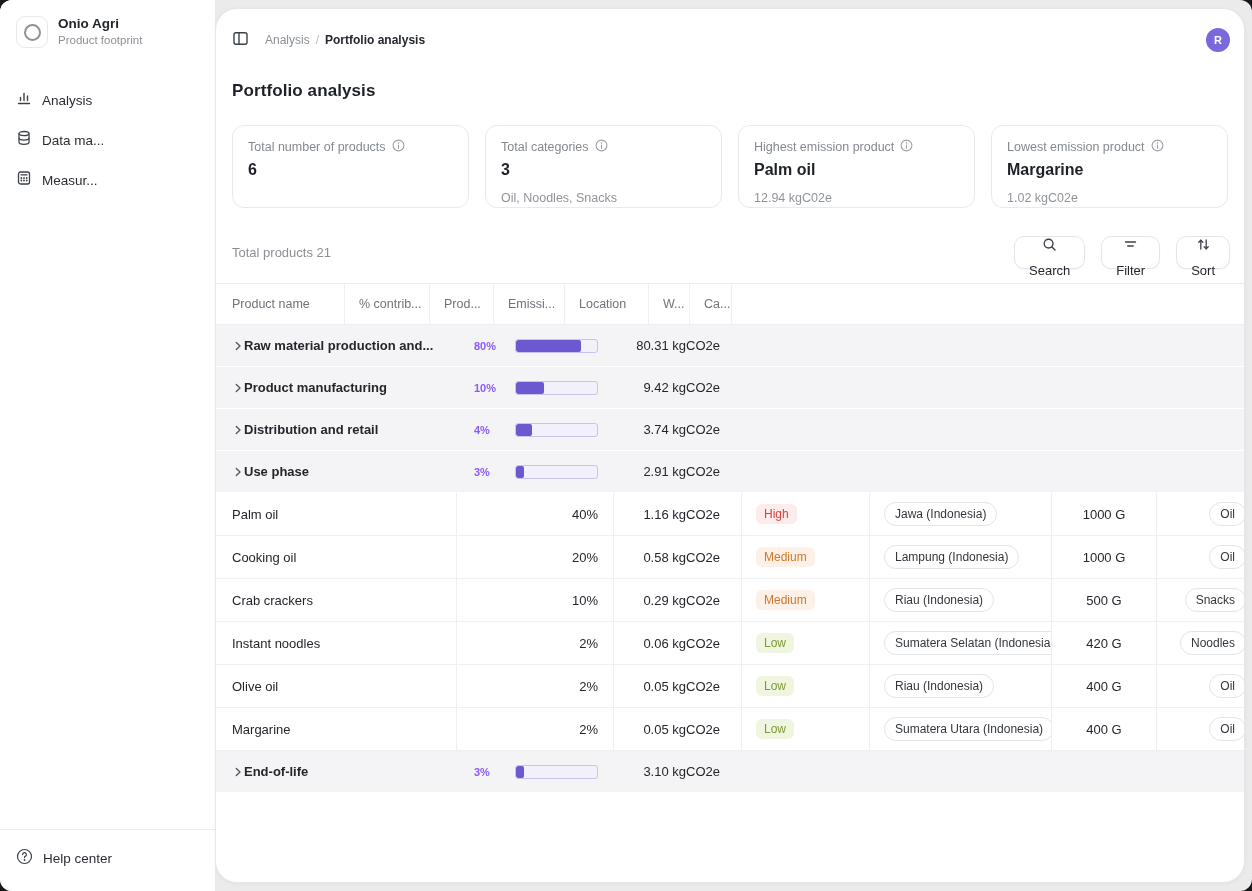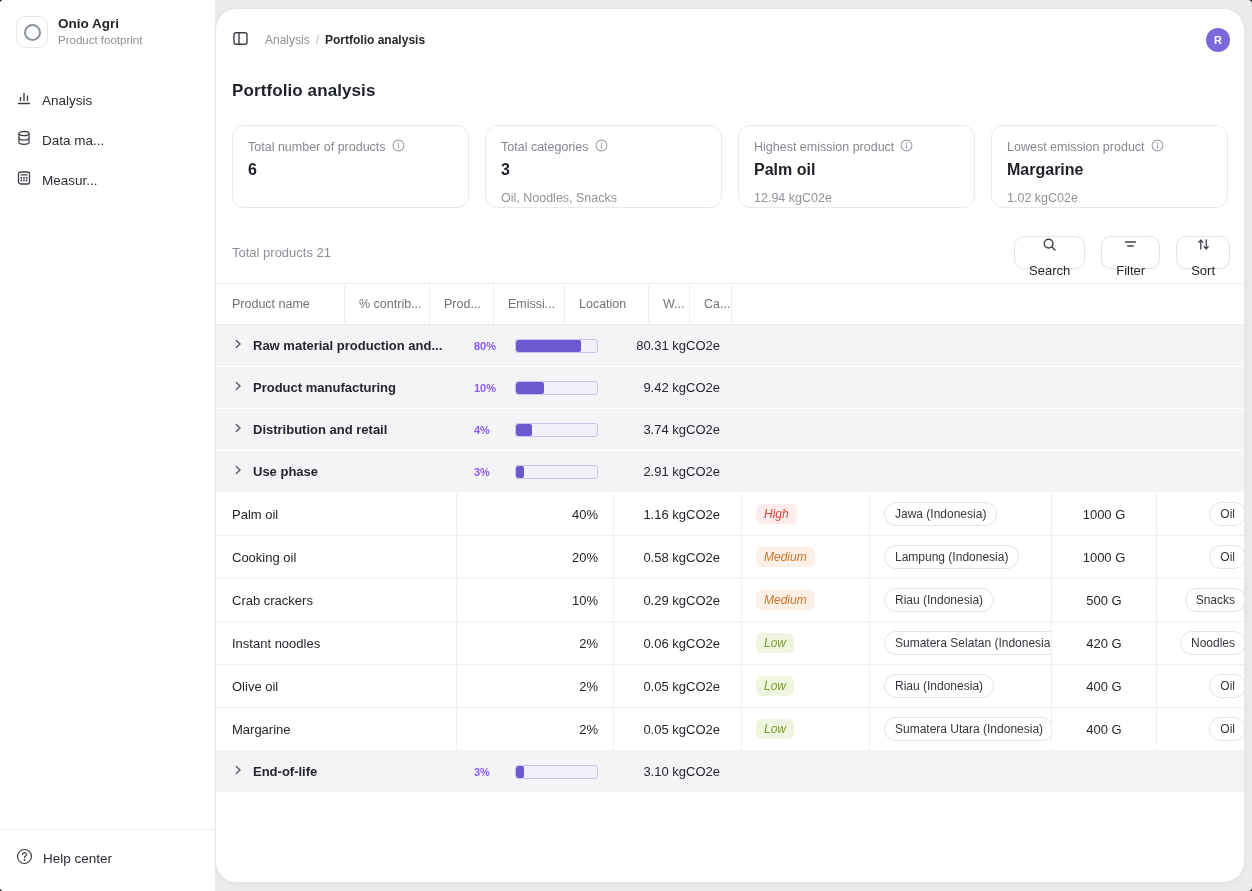--- a/index.html
+++ b/index.html
@@ -1,17 +1,17 @@
 <!DOCTYPE html>
 <html style="--accent: #6c59cf; --avatar-bg: #7a68dd; --risk-high: #d8433e; --risk-medium: #d0772a; --risk-low: #7e9a33;"><head>
 <meta charset="utf-8">
 <style>
   * { margin:0; padding:0; box-sizing:border-box; }
   html,body { width:1252px; height:891px; background:#17181a; font-family:"Liberation Sans", sans-serif; }
-  .screen { position:relative; width:1252px; height:891px; border-radius:4px; overflow:hidden; background:#ebebec; }
+  .screen { position:relative; width:1252px; height:891px; border-radius:12px; overflow:hidden; background:#ebebec; }
 
   
   .sidebar { position:absolute; left:0; top:0; width:215px; height:891px; background:#ffffff; display:flex; flex-direction:column; }
   .brand { display:flex; align-items:center; gap:10px; padding:16px 16px 0 16px; }
   .brand-logo { width:32px; height:32px; border:1px solid #e7e8ea; border-radius:9px; display:flex; align-items:center; justify-content:center; flex:0 0 auto; }
   .brand-logo-circle { width:17px; height:17px; border:2px solid #8d939b; border-radius:50%; }
   .brand-name { font-size:13.5px; font-weight:700; color:#22262b; line-height:1.25; }
   .brand-sub { font-size:11.5px; color:#8b9097; line-height:1.25; }
   .nav { margin-top:36px; display:flex; flex-direction:column; gap:8px; padding:0 8px; }
   .nav-item { display:flex; align-items:center; gap:10px; padding:6px 8px; border-radius:8px; cursor:pointer; }
@@ -46,39 +46,39 @@
 
   
   .table { margin-top:14px; }
   .thead { display:flex; height:42px; align-items:stretch; border-top:1px solid #ededef; border-bottom:1px solid #ededef; }
   .th { display:flex; align-items:center; font-size:12.5px; color:#6f747b; padding-left:14px; border-left:1px solid #efeff1; white-space:nowrap; overflow:hidden; }
   .th:first-child { border-left:none; padding-left:16px; }
   .th-filler { flex:1 1 auto; border-left:1px solid #efeff1; }
 
   .trow { display:flex; align-items:center; }
   .group-row { height:42px; background:#f4f3f6; border-bottom:1px solid #ffffff; cursor:pointer; }
-  .gname-wrap { flex:0 0 258px; display:flex; align-items:flex-start; gap:9px; padding-left:16px; }
+  .gname-wrap { flex:0 0 258px; display:flex; align-items:center; padding-left:16px; }
   .chev { display:flex; align-items:center; }
   .gname { font-size:13px; font-weight:600; color:#23272d; white-space:nowrap; }
   .gpct { flex:0 0 35px; text-align:left; font-size:11px; font-weight:600; color:#8b5cf6; }
   .bar-track { flex:0 0 83px; height:14px; margin-left:6px; background:#f2f0fb; border:1px solid #cbc3ee; border-radius:3px; overflow:hidden; }
   .bar-fill { display:block; height:100%; background:var(--accent,#6c59cf); border-radius:2px; }
   .gemis { flex:0 0 122px; text-align:right; font-size:13px; color:#23272d; }
 
   .product-row { height:43px; background:#fff; border-bottom:1px solid #f0f0f2; }
   .pcell { height:100%; display:flex; align-items:center; border-left:1px solid #efeff1; overflow:hidden; }
   .c-name  { flex:0 0 240px; border-left:none; padding-left:16px; font-size:13px; color:#23272d; }
   .c-pct   { flex:0 0 157px; justify-content:flex-end; padding-right:15px; font-size:13px; color:#23272d; }
   .c-emis  { flex:0 0 128px; justify-content:flex-end; padding-right:21px; font-size:13px; color:#23272d; }
   .c-risk  { flex:0 0 128px; padding-left:14px; }
   .c-loc   { flex:0 0 182px; padding-left:14px; }
   .c-wgt   { flex:0 0 105px; justify-content:center; font-size:13px; color:#23272d; }
   .c-cat   { flex:0 0 90px; justify-content:flex-end; }
 
-  .badge { font-size:12px; font-weight:500; padding:3px 8px; border-radius:6px;font-style:italic; }
+  .badge { font-size:12px; font-weight:500; padding:3px 8px; border-radius:6px; }
   .risk-high   { color:var(--risk-high,#d8433e);   background:#fdeceb; }
   .risk-medium { color:var(--risk-medium,#d0772a); background:#fdf0e6; }
   .risk-low    { color:var(--risk-low,#7e9a33);    background:#eff5df; }
   .pill { font-size:12px; color:#33373d; background:#fff; border:1px solid #e3e4e7; border-radius:999px; padding:4px 10px; white-space:nowrap; }
 </style>
 </head>
 <body>
 
 <div class="screen">
 

